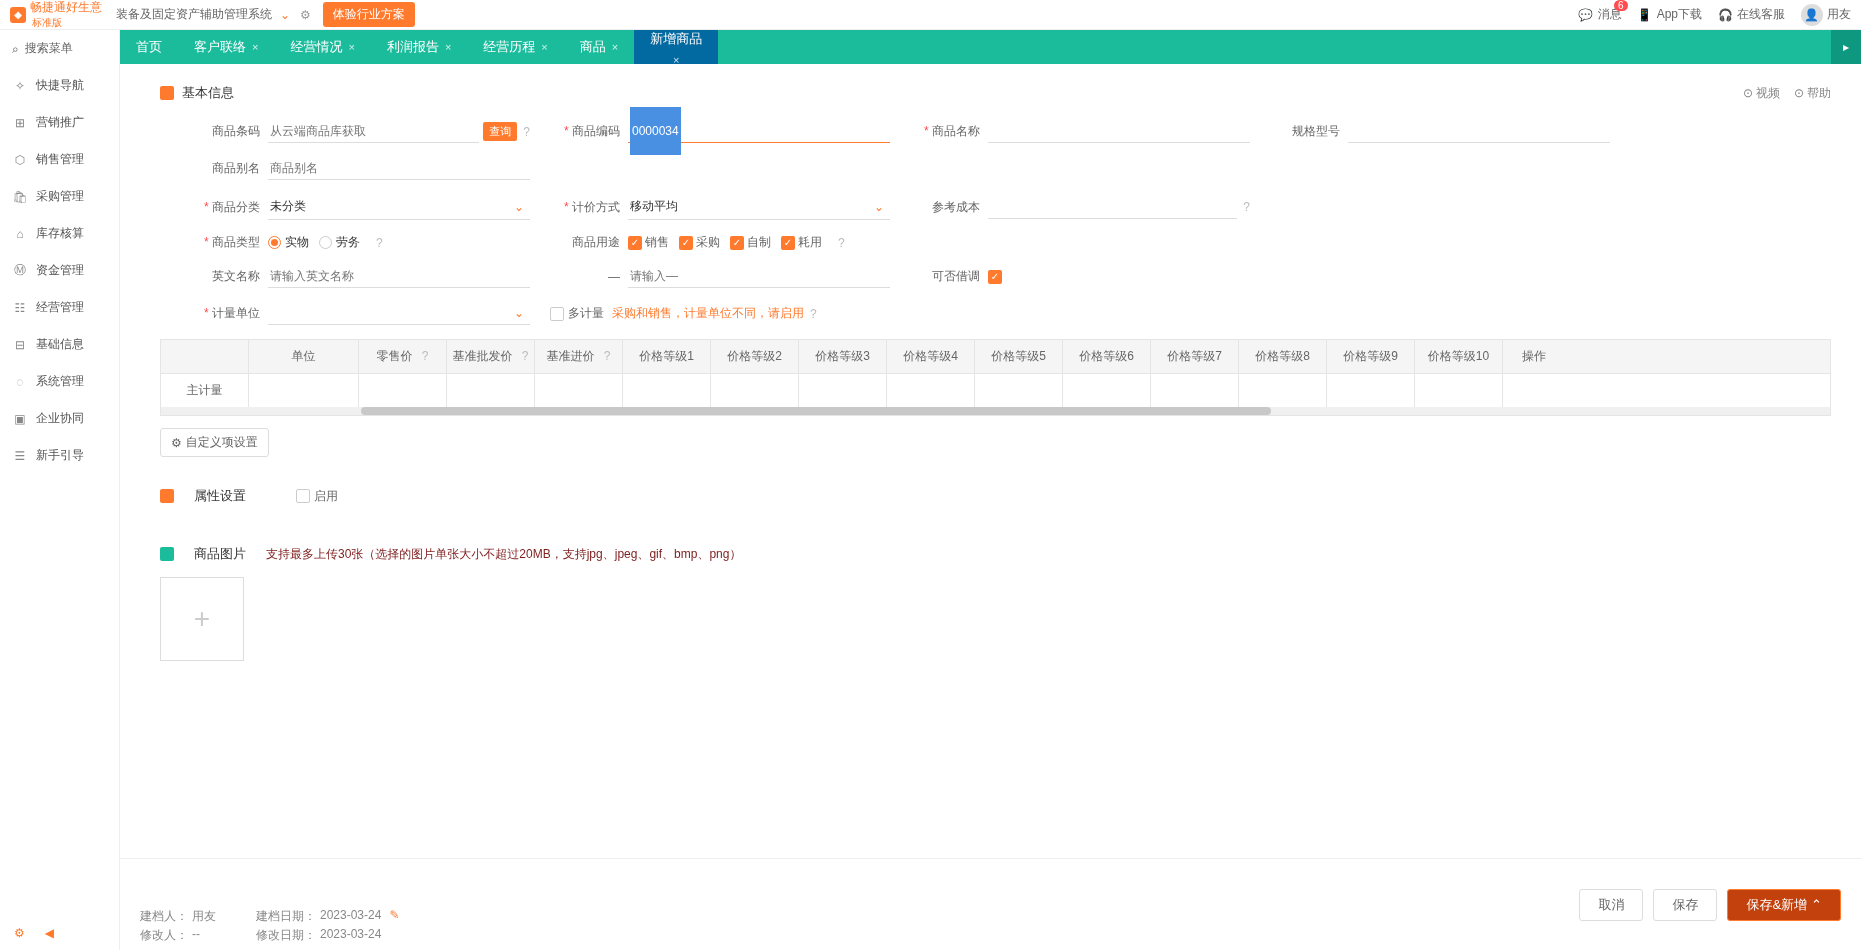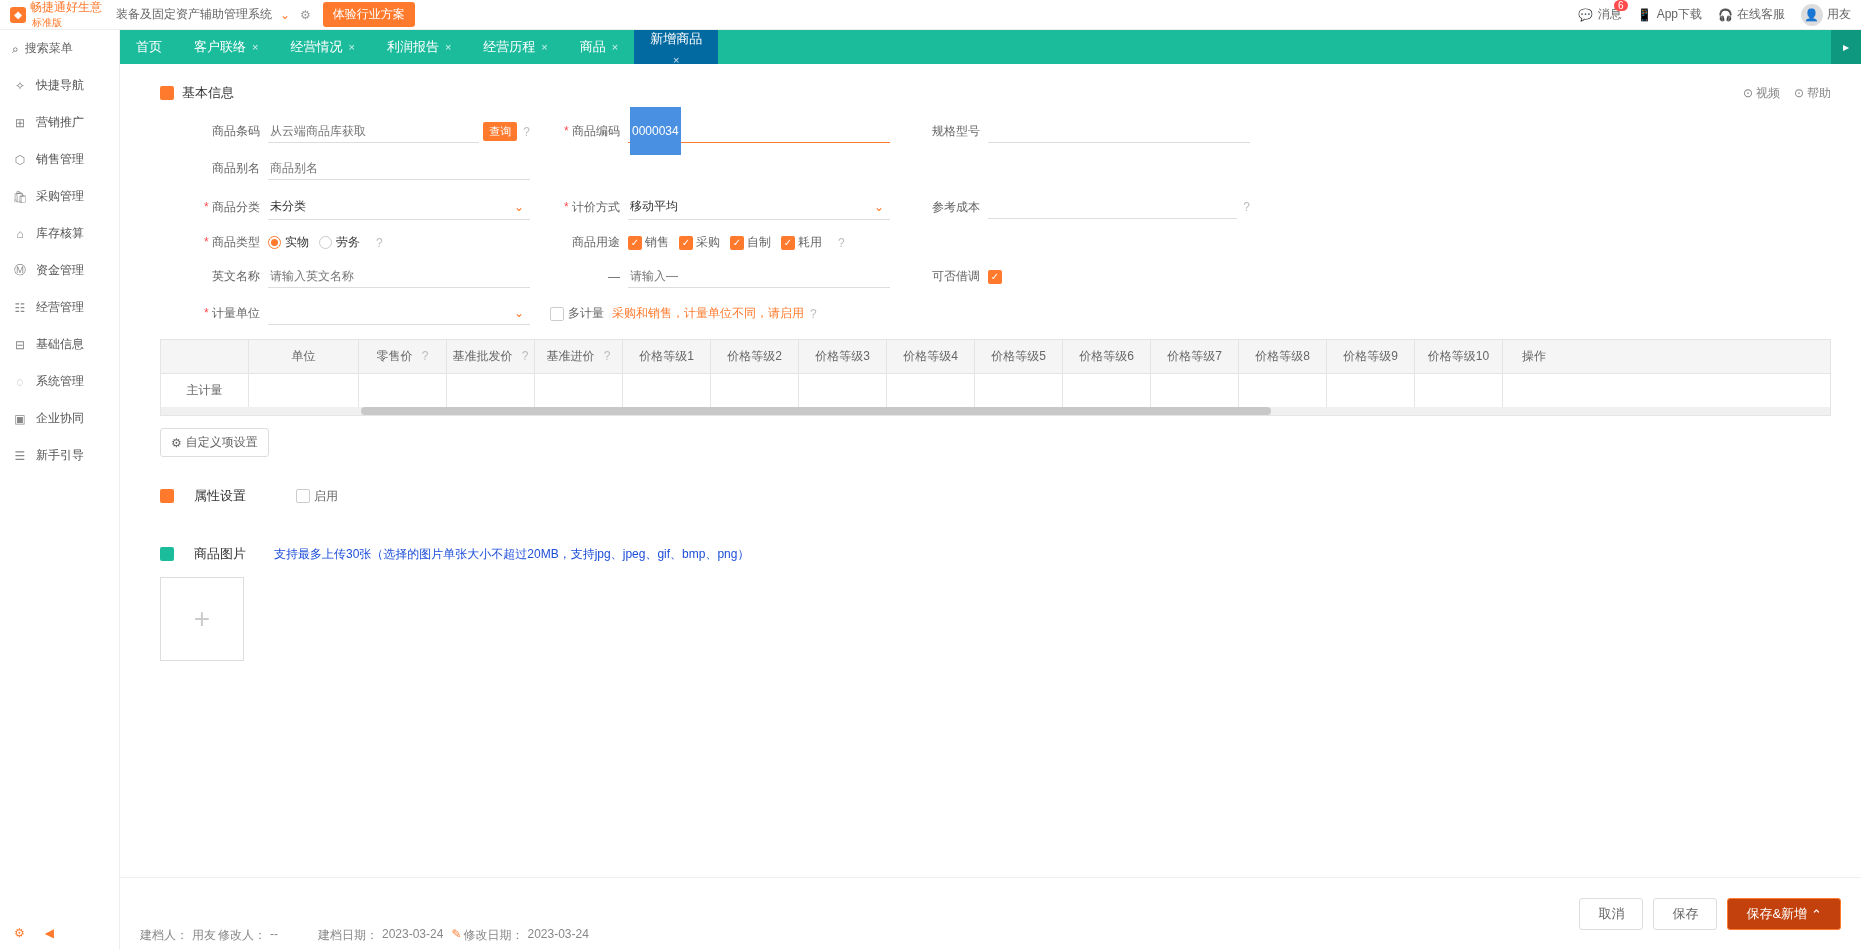--- a/index.html
+++ b/index.html
@@ -92,27 +92,27 @@
 .pt-c0 { width: 88px; }
 .pt-c1 { width: 110px; }
 .pt-cN { width: 88px; }
 .pt-op { width: 62px; }
 .pt-scroll { height: 8px; background: #f0f0f0; margin-top: 0; position: relative; }
 .pt-thumb { position: absolute; left: 200px; width: 910px; height: 8px; background: #c8c8c8; border-radius: 4px; }
 
 .custom-btn { margin-top: 12px; border: 1px solid #ddd; background: #fff; padding: 5px 10px; border-radius: 3px; color: #666; cursor: pointer; font-size: 12px; display: inline-flex; align-items: center; gap: 4px; }
 
 .attr-row { display: flex; align-items: center; gap: 20px; margin: 30px 0 0 0; }
-.sub-hint { color: #1d4ed8; font-size: 12px; margin-left: 8px; }
+.sub-hint { color: #7f1d1d; font-size: 12px; }
 
 .upload-box { width: 84px; height: 84px; border: 1px solid #ddd; display: flex; align-items: center; justify-content: center; color: #ccc; font-size: 28px; margin-top: 14px; cursor: pointer; }
 
 
 .footer { border-top: 1px solid #eee; padding: 6px 20px; display: flex; align-items: center; font-size: 12px; color: #888; }
-.footer-meta { display: flex; flex-direction: row; gap: 2px; margin-right: 40px; margin-top: 43px; }
+.footer-meta { display: flex; flex-direction: column; gap: 2px; margin-right: 40px; margin-top: 43px; }
 .footer-meta-row { display: flex; gap: 4px; }
 .footer-btns { margin-left: auto; display: flex; gap: 10px; }
 .btn { padding: 6px 18px; border-radius: 3px; font-size: 13px; cursor: pointer; border: 1px solid #ddd; background: #fff; color: #666; }
 .btn.primary { background: #c2410c; color: #fff; border-color: #ff7a2d; display: flex; align-items: center; gap: 4px; }
 .edit-ic { color: #ff7a2d; cursor: pointer; margin-left: 4px; }
 </style>
 </head>
 <body>
 
 <div class="app">
@@ -261,20 +261,24 @@
           <div class="form-row">
             <div class="form-cell fc1">
               <span class="flabel">商品条码</span>
               <input class="finput" placeholder="从云端商品库获取" style="">
               <button class="query-btn">查询</button>
               <span class="help-ic">?</span>
             </div>
             <div class="form-cell fc2">
               <span class="flabel req">商品编码</span>
               <div class="finput highlighted"><span class="selected-code">0000034</span></div>
+            </div>
+            <div class="form-cell fc3">
+              <span class="flabel req">商品名称</span>
+              <input class="finput" style="">
             </div>
             <div class="form-cell fc4">
               <span class="flabel">规格型号</span>
               <input class="finput" style="">
             </div>
           </div>
 
           <div class="form-row">
             <div class="form-cell fc1">
               <span class="flabel">商品别名</span>

